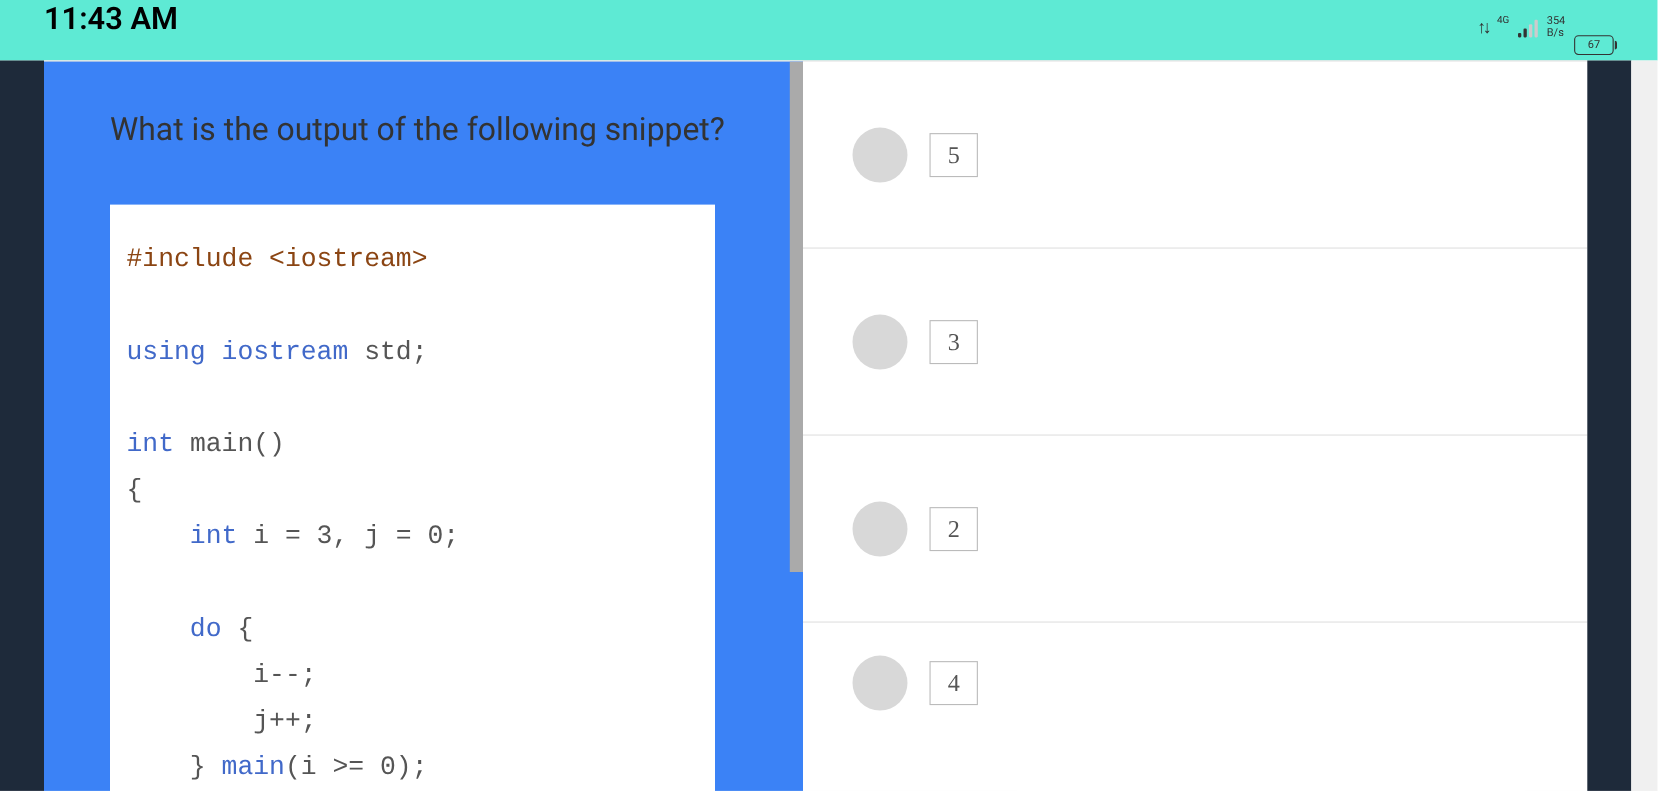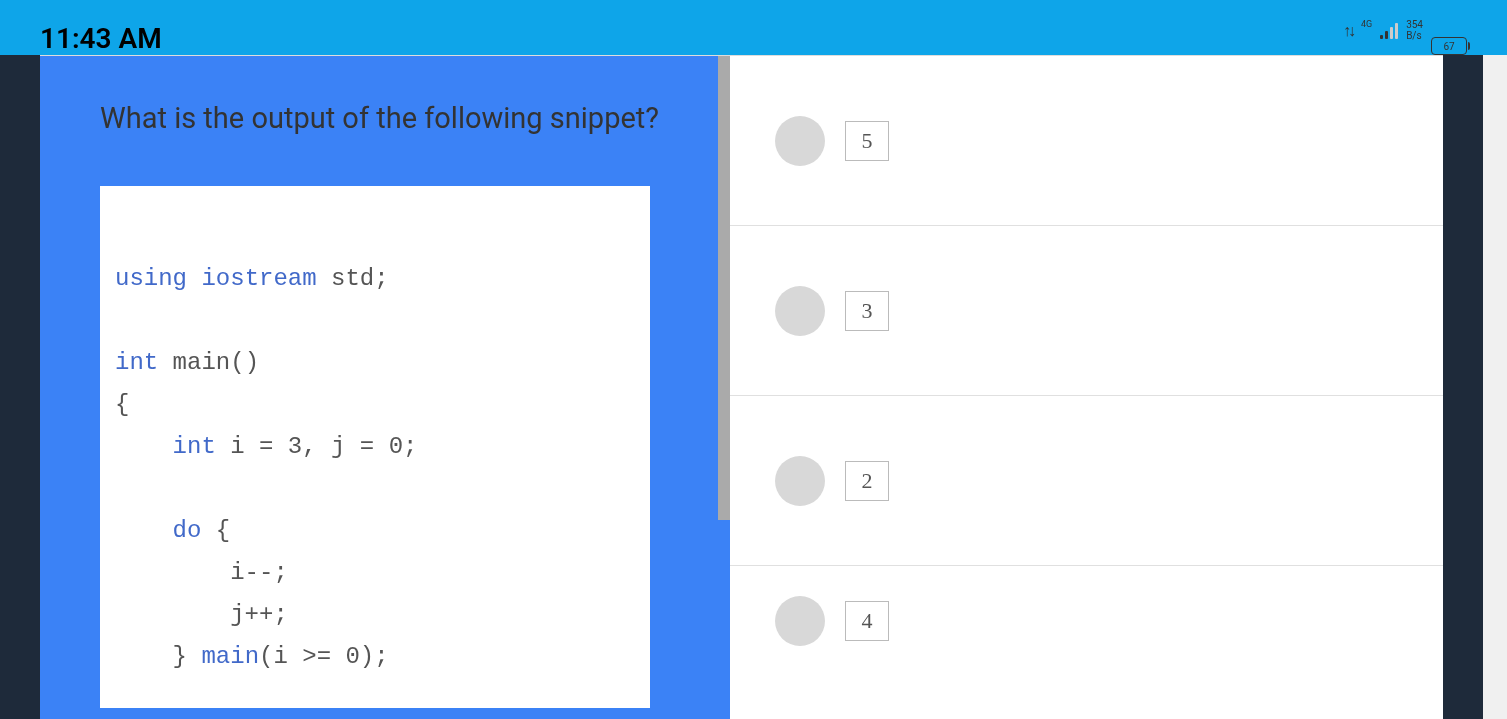--- a/index.html
+++ b/index.html
@@ -12,23 +12,23 @@
       background: #ffffff;
       width: 1507px;
       height: 719px;
       overflow: hidden;
       position: relative;
     }
     .status-bar {
       height: 55px;
       display: flex;
       justify-content: space-between;
-      align-items: flex-end;
+      align-items: flex-start;
       padding: 0 40px 0 40px;
-      background: #0ea5e9;
+      background: #5eead4;
     }
     .status-time {
       font-size: 28px;
       font-weight: 600;
       color: #000;
     }
     .status-right {
       display: flex;
       align-items: center;
       gap: 8px;
@@ -232,20 +232,21 @@
   </div>
 </div>
 
 <div class="main-container">
   <div class="side-strip-left"></div>
 
   <div class="content-area">
     <div class="question-panel">
       <div class="question-text">What is the output of the following snippet?</div>
       <div class="code-block">
+        <div class="code-line"><span class="code-preproc">#include </span><span class="code-include-path">&lt;iostream&gt;</span></div>
         <div class="code-line">&nbsp;</div>
         <div class="code-line"><span class="code-keyword">using</span><span class="code-keyword"> iostream</span><span class="code-plain"> std;</span></div>
         <div class="code-line">&nbsp;</div>
         <div class="code-line"><span class="code-type">int</span><span class="code-plain"> main()</span></div>
         <div class="code-line"><span class="code-plain">{</span></div>
         <div class="code-line"><span>    </span><span class="code-type">int</span><span class="code-plain"> i = 3, j = 0;</span></div>
         <div class="code-line">&nbsp;</div>
         <div class="code-line"><span>    </span><span class="code-keyword">do</span><span class="code-plain"> {</span></div>
         <div class="code-line"><span>        </span><span class="code-plain">i--;</span></div>
         <div class="code-line"><span>        </span><span class="code-plain">j++;</span></div>

